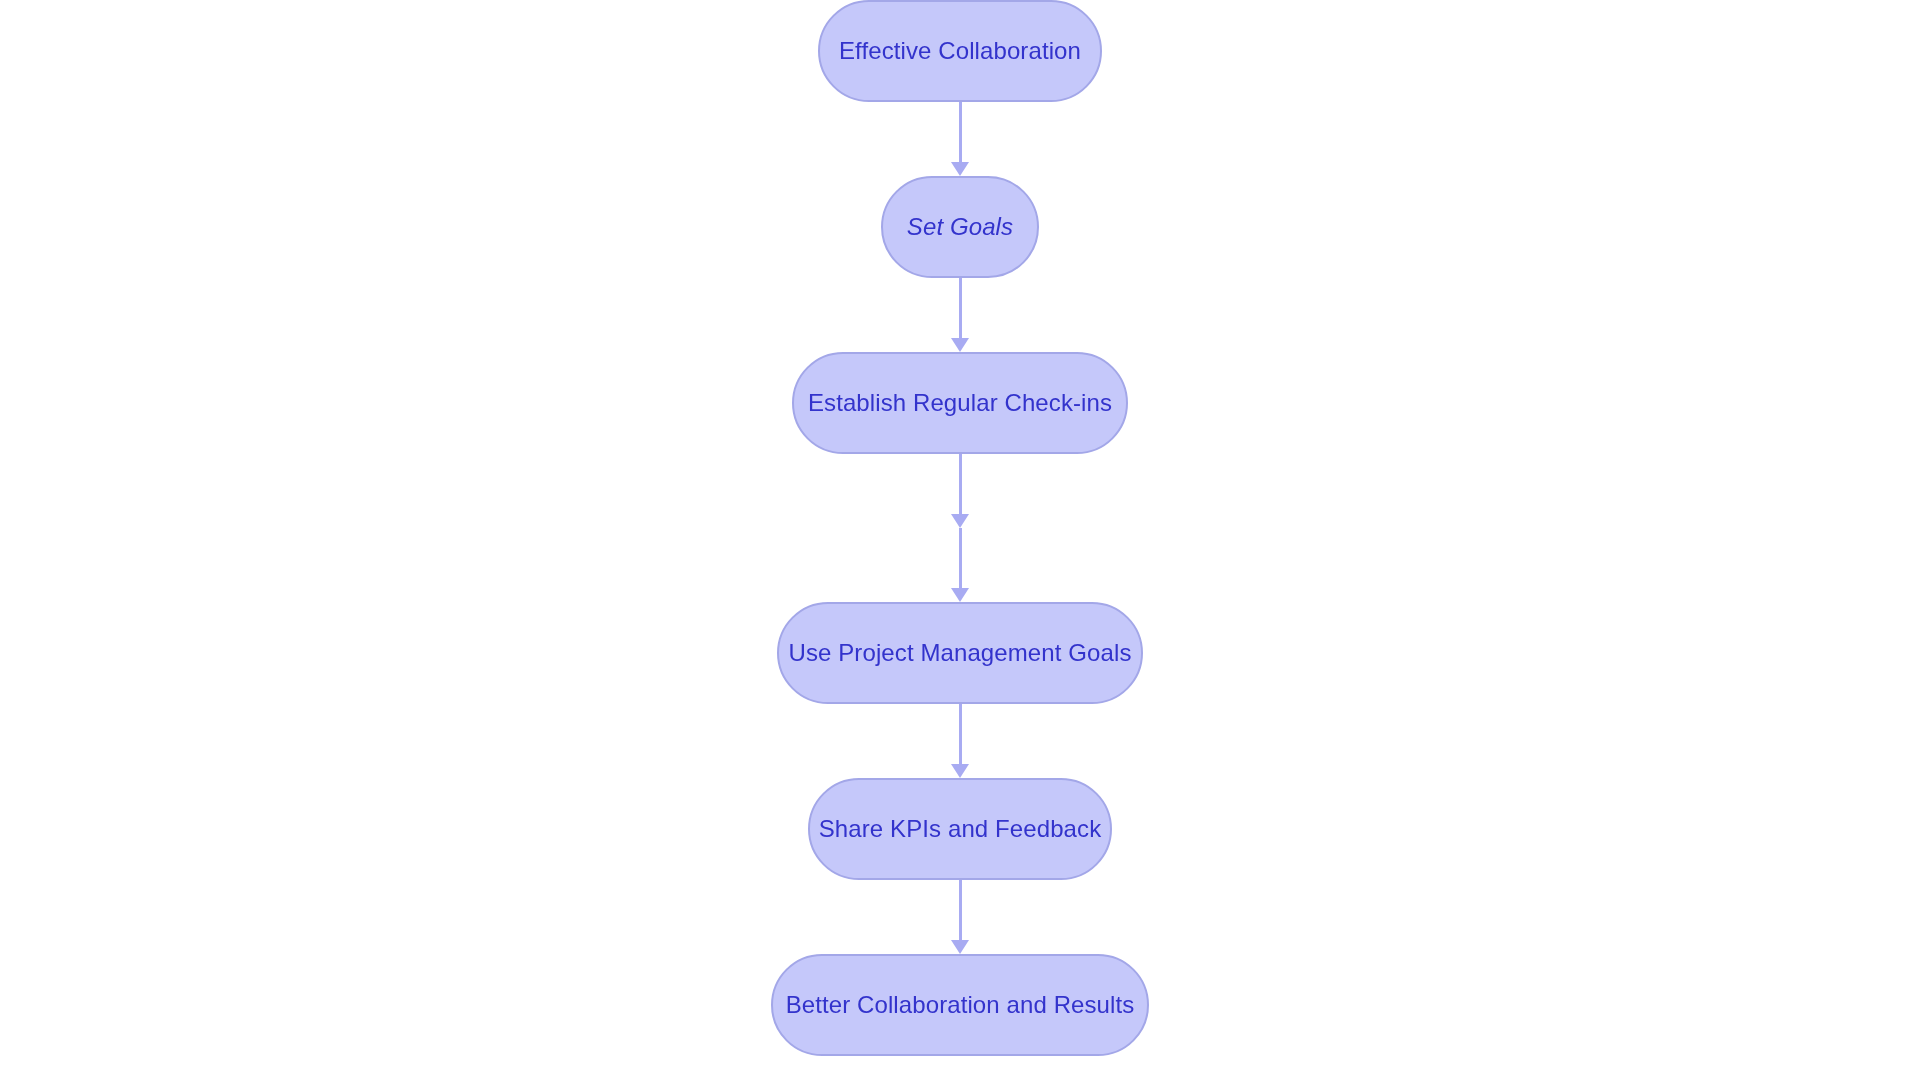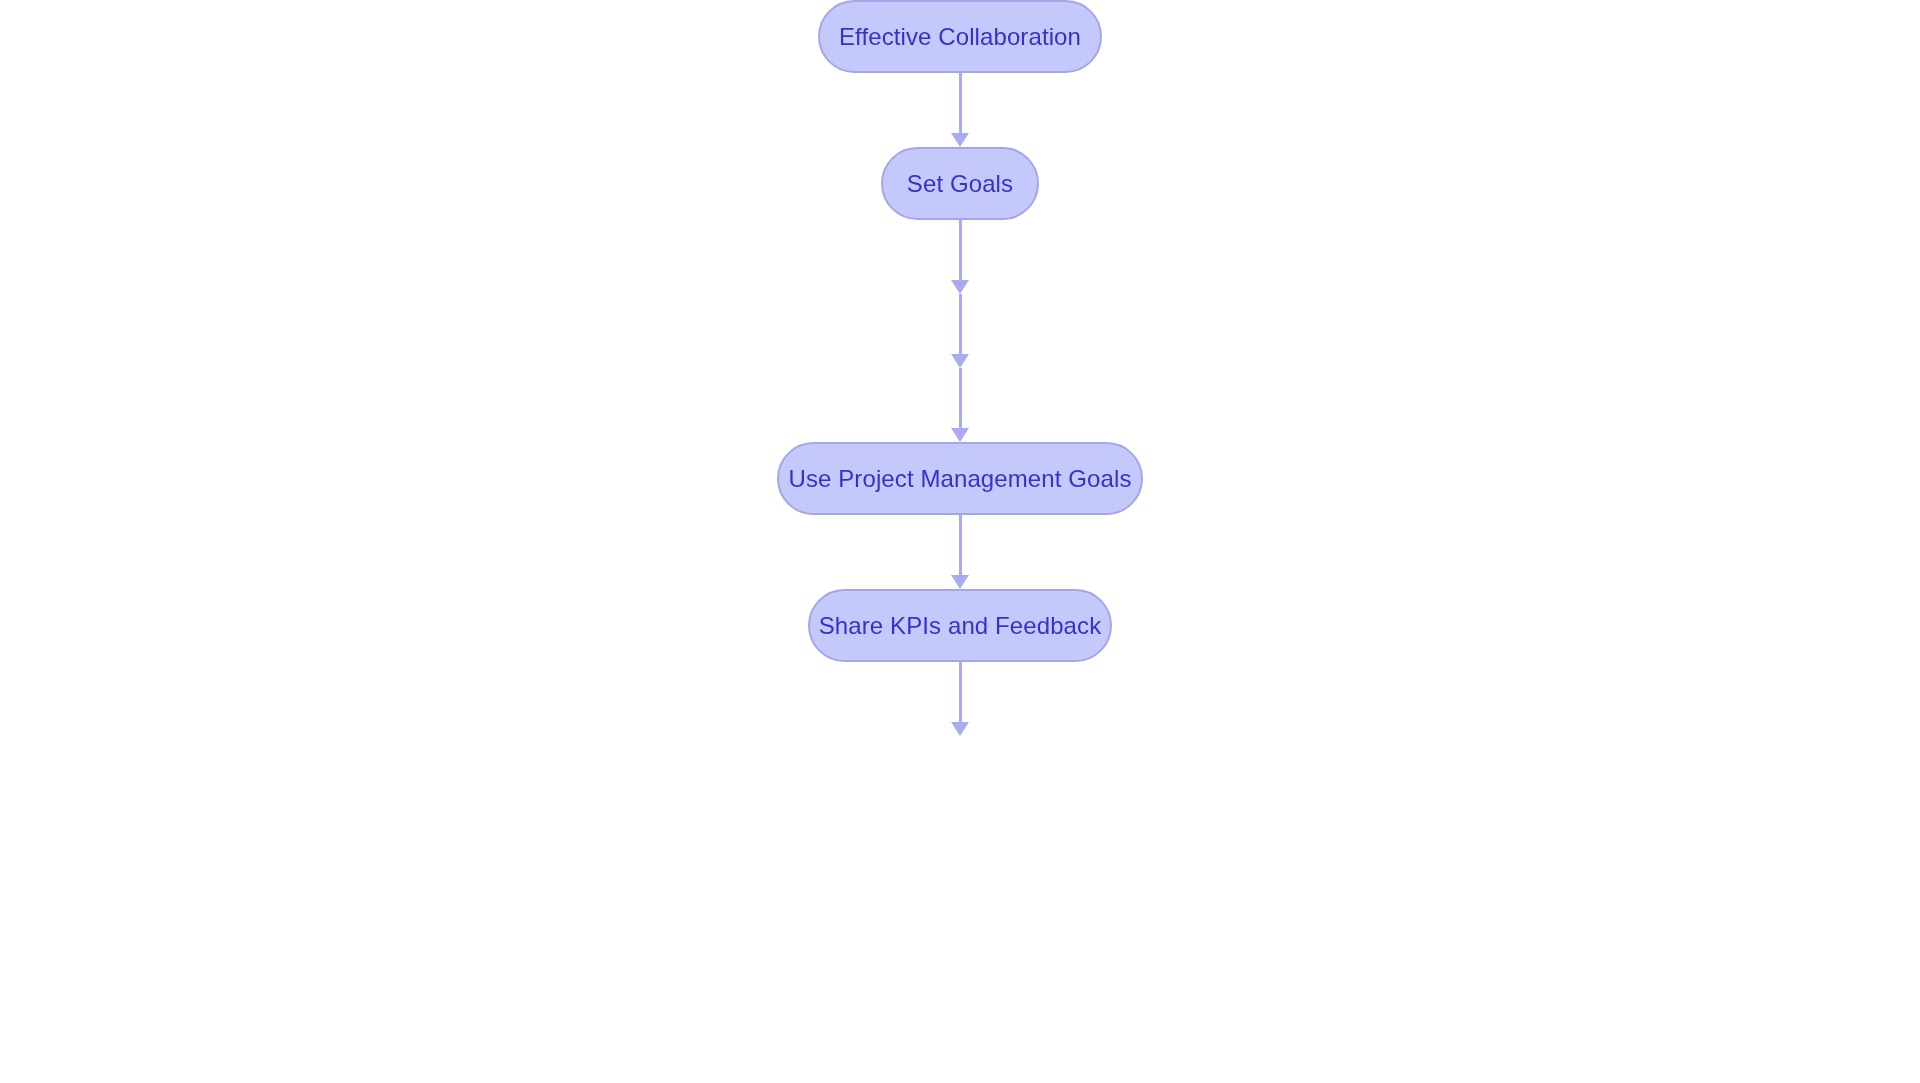--- a/index.html
+++ b/index.html
@@ -30,42 +30,42 @@
     width: 1920px;
     height: 1083px;
     display: flex;
     flex-direction: column;
     align-items: center;
   }
 
   
   .node {
     box-sizing: border-box;
-    height: 73px;
+    height: 102px;
     background: #c5c8fa;
     border: 2px solid #a3a7e8;
     border-radius: 999px;
     display: flex;
     align-items: center;
     justify-content: center;
     flex: 0 0 auto;
   }
   .node-label {
     color: #3333cc;
     font-size: 24px;
     font-weight: 400;
     line-height: 1;
     letter-spacing: 0.1px;
     white-space: nowrap;
     padding: 0 34px;
   }
 
   
   .node-w-0 { width: 284px; }
-  .node-w-1 { width: 158px; }
+  .node-w-1 { width: 158px; font-style: italic; }
   .node-w-2 { width: 336px; }
   .node-w-3 { width: 302px; }
   .node-w-4 { width: 366px; }
   .node-w-5 { width: 304px; }
   .node-w-6 { width: 378px; }
 
   
   .connector {
     position: relative;
     width: 18px;
@@ -113,20 +113,23 @@
 
     <div class="node node-w-1">
       <span class="node-label">Set Goals</span>
     </div>
 
     <div class="connector gap-1">
       <div class="connector-line"></div>
       <div class="connector-arrow"></div>
     </div>
 
+    <div class="node node-w-2">
+      <span class="node-label">Establish Regular Check-ins</span>
+    </div>
 
     <div class="connector gap-2">
       <div class="connector-line"></div>
       <div class="connector-arrow"></div>
     </div>
 
 
     <div class="connector gap-3">
       <div class="connector-line"></div>
       <div class="connector-arrow"></div>
@@ -143,15 +146,18 @@
 
     <div class="node node-w-5">
       <span class="node-label">Share KPIs and Feedback</span>
     </div>
 
     <div class="connector gap-5">
       <div class="connector-line"></div>
       <div class="connector-arrow"></div>
     </div>
 
+    <div class="node node-w-6">
+      <span class="node-label">Better Collaboration and Results</span>
+    </div>
 
   </div>
 </div>
 
 </body></html>

